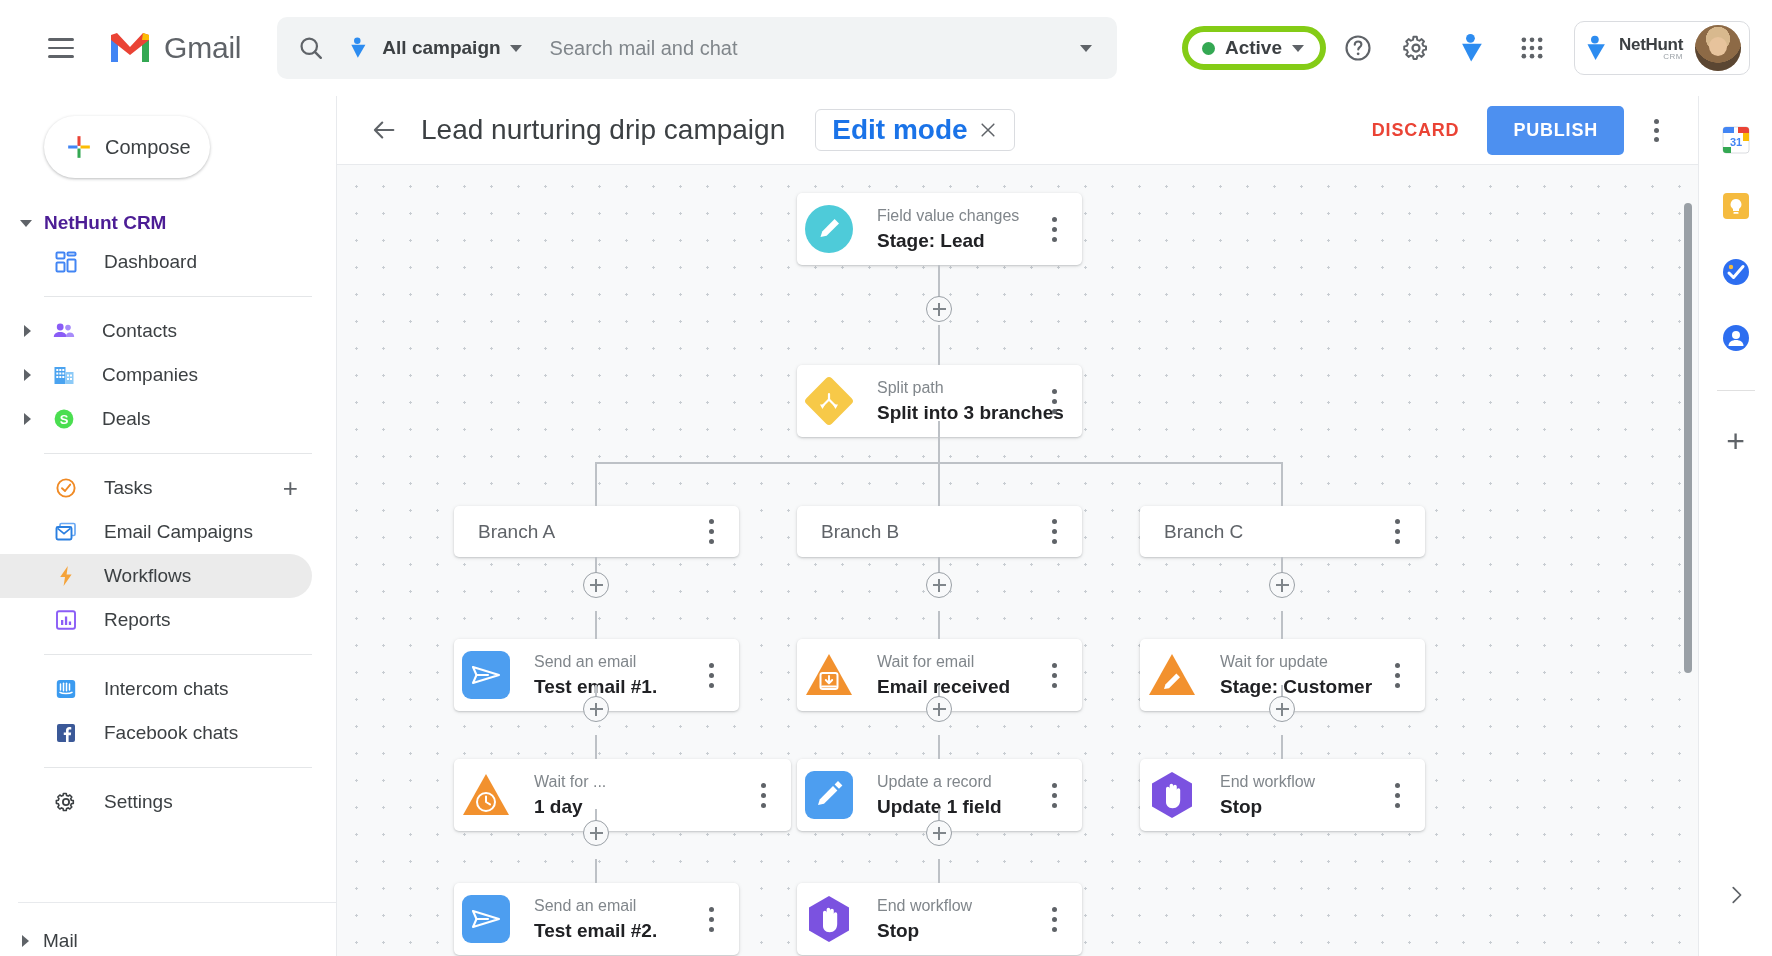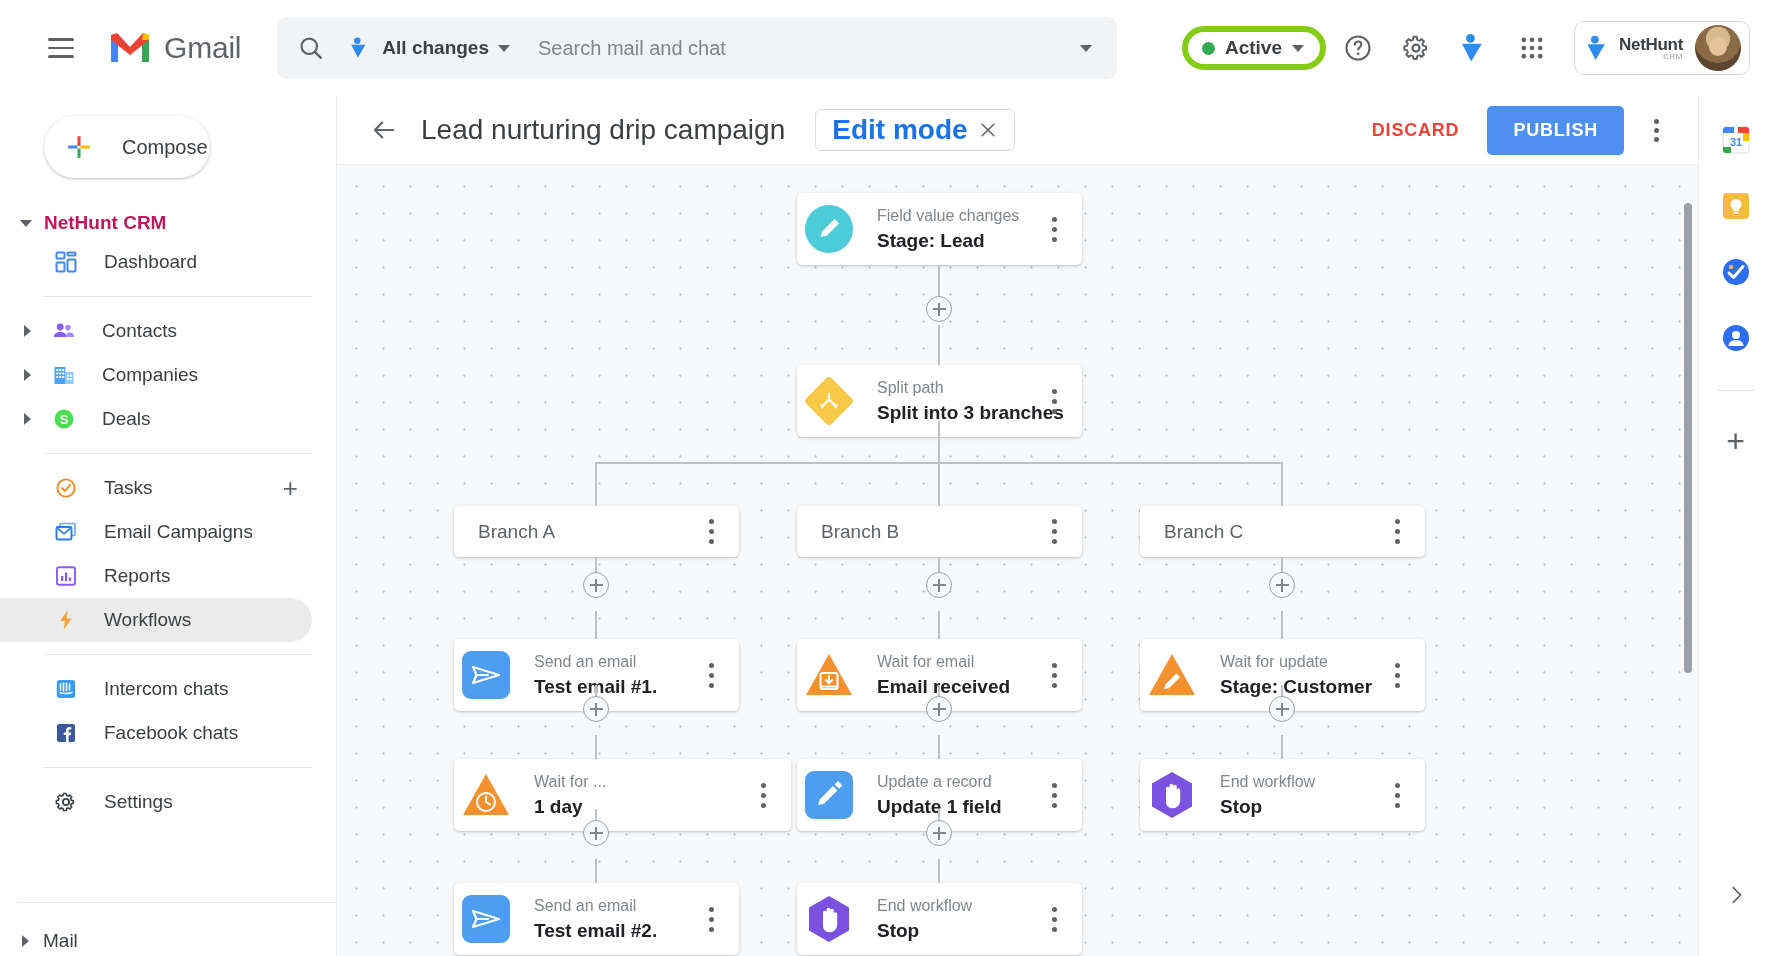--- a/index.html
+++ b/index.html
@@ -62,33 +62,33 @@
   .avatar { width: 46px; height: 46px; border-radius: 50%; overflow: hidden; margin-left: 6px; background: #b9a48e; position: relative; }
   .avatar .hair { position:absolute; inset:0; background: radial-gradient(circle at 50% 30%, #d8b98e 0 30%, #8d6a46 31% 60%, #5b4632 61% 100%); }
   .avatar .face { position:absolute; left: 30%; top: 26%; width: 40%; height: 42%; border-radius: 50%; background: #e7c39c; }
 
   
   .body { flex: 1; display: flex; min-height: 0; }
 
   
   .sidebar { width: 336px; flex: 0 0 336px; padding-top: 10px; background: #fff; overflow: hidden; }
   .compose {
-    display: flex; align-items: center; gap: 30px;
+    display: flex; align-items: center; gap: 13px;
     margin: 10px 0 0 44px; width: 166px; height: 62px;
     border-radius: 34px; background: #fff;
     box-shadow: 0 1px 3px rgba(60,64,67,0.35);
     padding-left: 22px; cursor: pointer;
   }
   .compose-label { font-size: 20px; color: #3c4043; }
   .plus-colored { position: relative; width: 26px; height: 26px; flex: 0 0 26px; }
 
   .group-header { display: flex; align-items: center; gap: 12px; margin: 34px 0 6px 20px; cursor: pointer; }
   .tri { width: 0; height: 0; border-left: 6px solid transparent; border-right: 6px solid transparent; border-top: 7px solid #5f6368; }
   .tri-right { border-top: 6px solid transparent; border-bottom: 6px solid transparent; border-left: 7px solid #5f6368; border-right: none; }
-  .group-title { font-size: 19px; color: #be185d; font-weight: bold; }
+  .group-title { font-size: 19px; color: #4c1d95; font-weight: bold; }
 
   .nav-item {
     display: flex; align-items: center; gap: 0;
     height: 44px; margin-right: 24px;
     border-radius: 0 22px 22px 0; padding-left: 10px; cursor: pointer;
   }
   .nav-item.active { background: #ebebeb; }
   .nav-arrow { width: 34px; display: flex; justify-content: center; align-items: center; }
   .nav-icon { width: 40px; display: flex; justify-content: center; align-items: center; flex: 0 0 40px; }
   .nav-label { font-size: 19px; color: #3c4043; margin-left: 18px; }
@@ -195,21 +195,21 @@
     <div class="searchwrap">
       <svg class="search-icon" viewBox="0 0 24 24">
         <circle cx="10.5" cy="10.5" r="6.6" fill="none" stroke="#5f6368" stroke-width="1.9"></circle>
         <line x1="15.3" y1="15.3" x2="20.4" y2="20.4" stroke="#5f6368" stroke-width="2.1" stroke-linecap="round"></line>
       </svg>
       <div class="folders-chip">
         <svg width="26" height="26" viewBox="0 0 24 24">
           <circle cx="9.5" cy="5.2" r="3" fill="#2d8cf0"></circle>
           <path d="M4 9 L17 9 L10 21 Z" fill="#2d8cf0"></path>
         </svg>
-        <span class="folders-label">All changes</span>
+        <span class="folders-label">All campaign</span>
         <span class="caret-down"></span>
       </div>
       <input class="search-input" type="text" placeholder="Search mail and chat" style="">
       <div class="search-opts">
         <span class="caret-down"></span>
       </div>
     </div>
 
     <div class="topright">
 
@@ -382,39 +382,39 @@
         <span class="nav-icon">
           <svg width="24" height="24" viewBox="0 0 24 24">
             <rect x="6" y="3.5" width="15" height="12" rx="1.4" fill="none" stroke="#6aa9f4" stroke-width="1.7"></rect>
             <rect x="2.5" y="7" width="15" height="12.5" rx="1.4" fill="#fff" stroke="#2a7fe0" stroke-width="1.9"></rect>
             <path d="M3.6 8.4 L10 13.6 L16.4 8.4" fill="none" stroke="#2a7fe0" stroke-width="1.7"></path>
           </svg>
         </span>
         <span class="nav-label">Email Campaigns</span>
       </div>
 
+      <div class="nav-item nav-indent active">
+        <span class="nav-icon">
+          <svg width="24" height="24" viewBox="0 0 24 24">
+            <path d="M13.8 2 L6.2 13 L11 13 L9.6 22 L17.6 10.4 L12.6 10.4 Z" fill="#f5a33a"></path>
+          </svg>
+        </span>
+        <span class="nav-label">Workflows</span>
+      </div>
+
       <div class="nav-item nav-indent">
         <span class="nav-icon">
           <svg width="24" height="24" viewBox="0 0 24 24">
             <rect x="3" y="3.2" width="18" height="17.6" rx="2" fill="none" stroke="#8a5cf6" stroke-width="1.9"></rect>
             <rect x="7" y="12" width="2.3" height="5" fill="#8a5cf6"></rect>
             <rect x="10.9" y="8.5" width="2.3" height="8.5" fill="#8a5cf6"></rect>
             <rect x="14.8" y="13.5" width="2.3" height="3.5" fill="#8a5cf6"></rect>
           </svg>
         </span>
         <span class="nav-label">Reports</span>
-      </div>
-
-      <div class="nav-item nav-indent active">
-        <span class="nav-icon">
-          <svg width="24" height="24" viewBox="0 0 24 24">
-            <path d="M13.8 2 L6.2 13 L11 13 L9.6 22 L17.6 10.4 L12.6 10.4 Z" fill="#f5a33a"></path>
-          </svg>
-        </span>
-        <span class="nav-label">Workflows</span>
       </div>
 
       <div class="divider"></div>
 
       <div class="nav-item nav-indent">
         <span class="nav-icon">
           <svg width="24" height="24" viewBox="0 0 24 24">
             <rect x="2.8" y="3" width="18.4" height="18" rx="3" fill="#3b9bf0"></rect>
             <g stroke="#fff" stroke-width="1.5" stroke-linecap="round">
               <line x1="6.5" y1="7" x2="6.5" y2="13"></line>

